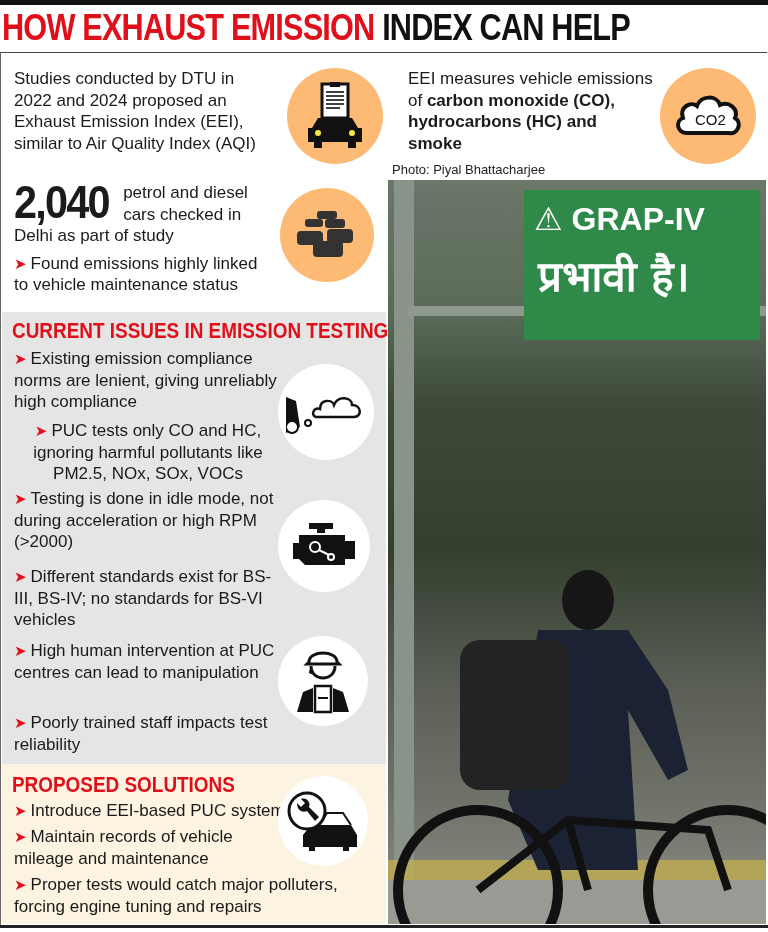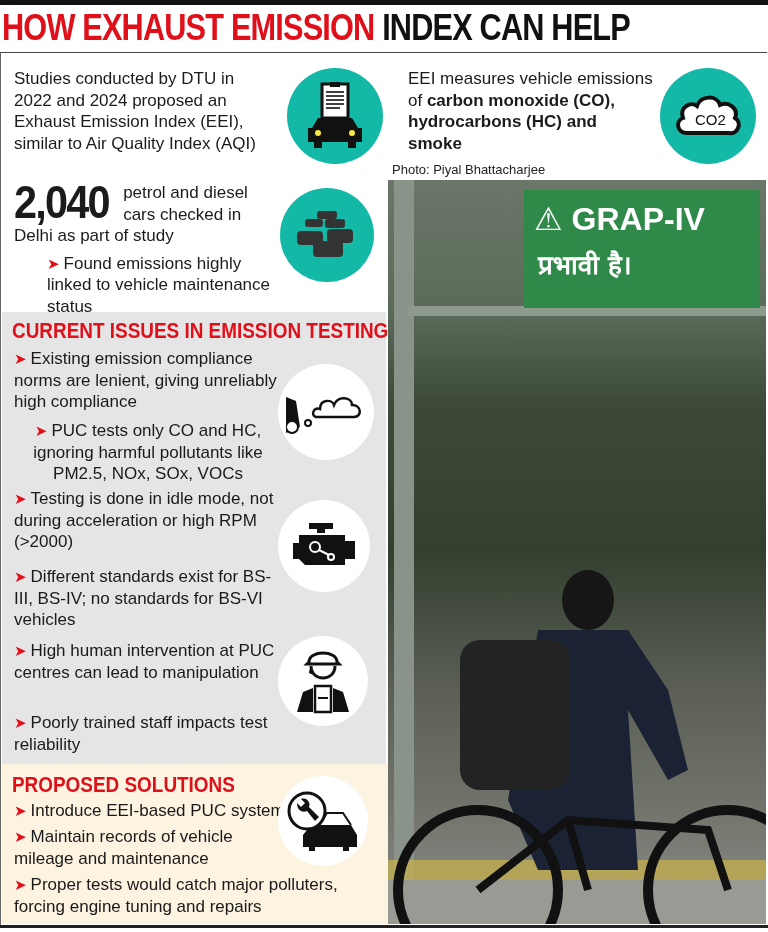--- a/index.html
+++ b/index.html
@@ -8,27 +8,27 @@
   .topbar { position:absolute; left:0; top:0; width:768px; height:5px; background:#111; }
   .headline { position:absolute; left:2px; top:6px; height:44px; font-family:"Liberation Sans", sans-serif;
               font-weight:bold; font-size:37px; line-height:44px; letter-spacing:-1px; white-space:nowrap;
               transform:scaleX(0.83); transform-origin:left center; }
   .headline .red { color:#e0101b; }
   .headline .black { color:#111; }
   .frame { position:absolute; left:0; top:52px; width:767px; height:876px; border-top:1.5px solid #444; border-left:1.5px solid #666; box-sizing:border-box; }
   .block { position:absolute; font-size:17px; line-height:21.5px; color:#1b1b1b; }
   .block b { font-weight:bold; }
   .circle { position:absolute; border-radius:50%; display:flex; align-items:center; justify-content:center; }
-  .yellow { background:#14b8a6; }
+  .yellow { background:#fdba74; }
   .white { background:#fff; }
   .arrow { color:#e0101b; font-size:15px; margin-right:4px; }
   .bignum { font-family:"Liberation Sans", sans-serif; font-weight:bold; font-size:46px; line-height:40px;
             letter-spacing:-2px; float:left; margin-right:4px; transform:scaleX(0.9); transform-origin:left; }
   .issues { position:absolute; left:2px; top:312px; width:384px; height:452px; background:#e5e5e5; }
-  .solutions { position:absolute; left:2px; top:764px; width:384px; height:160px; background:#fcf3e1;padding-left:46px; }
+  .solutions { position:absolute; left:2px; top:764px; width:384px; height:160px; background:#fcf3e1; }
   .sec-title { position:absolute; left:10px; font-weight:bold; color:#e0101b; font-size:22px; line-height:26px;
                white-space:nowrap; transform:scaleX(0.86); transform-origin:left; }
   .item { position:absolute; left:12px; font-size:17px; line-height:21.5px; width:268px; }
   .photo { position:absolute; left:388px; top:180px; width:378px; height:744px; overflow:hidden;
            background:linear-gradient(180deg,#6b7769 0%,#5a6a58 18%,#3d4a3a 30%,#34402f 50%,#5a5e55 68%,#72756c 85%,#8d8f88 100%); }
   .caption { position:absolute; left:392px; top:162px; font-size:13px; color:#222; }
   .bottomrule { position:absolute; left:0; top:925px; width:768px; height:3px; background:#222; }
 </style>
 </head>
 <body>
@@ -65,21 +65,21 @@
   <svg width="70" height="50" viewBox="0 0 70 50">
     <path d="M14 42 C4 42 2 30 10 27 C6 16 18 10 24 15 C28 4 44 4 47 14 C56 10 66 18 62 27 C70 32 64 44 56 42 Z" fill="#fff" stroke="#111" stroke-width="4"></path>
     <text x="22" y="34" font-family="Liberation Sans, sans-serif" font-size="15" fill="#111">CO2</text>
   </svg>
 </div>
 <div class="caption">Photo: Piyal Bhattacharjee</div>
 
 <div class="block" style="left:14px; top:182px; width:262px;">
   <span class="bignum">2,040</span>
   <span>petrol and diesel cars checked in Delhi as part of study</span>
-  <div style="margin-top:6px;margin-left:33px;"><span class="arrow">➤</span><span>Found emissions highly linked to vehicle maintenance status</span></div>
+  <div style="margin-top:6px;"><span class="arrow">➤</span><span>Found emissions highly linked to vehicle maintenance status</span></div>
 </div>
 <div class="circle yellow" style="left:280px; top:188px; width:94px; height:94px;">
   <svg width="64" height="52" viewBox="0 0 64 52">
     <g fill="#333">
         <rect x="22" y="2" width="20" height="8" rx="3"></rect>
         <rect x="10" y="10" width="18" height="8" rx="3"></rect>
         <rect x="30" y="10" width="20" height="9" rx="3"></rect>
     <rect x="2" y="22" width="26" height="14" rx="4"></rect>
         <rect x="32" y="20" width="26" height="14" rx="4"></rect>
         <rect x="18" y="32" width="30" height="16" rx="4"></rect>
@@ -139,23 +139,23 @@
       <path d="M10 12 C10 20 16 22 20 20 L28 30 L32 26 L22 16 C24 12 20 6 14 8 L18 12 L14 16 Z" fill="#111"></path>
     </svg>
   </div>
 </div>
 
 <div class="photo">
 
   <div style="position:absolute; left:6px; top:0; width:20px; height:744px; background:#8a938a;"></div>
   <div style="position:absolute; left:20px; top:126px; width:360px; height:10px; background:#8e9a8e;"></div>
 
-  <div style="position:absolute; left:136px; top:10px; width:236px; height:118px; background:#2f8a4a; color:#fff; font-weight:bold;">
+  <div style="position:absolute; left:136px; top:10px; width:236px; height:150px; background:#2f8a4a; color:#fff; font-weight:bold;">
     <div style="position:absolute; left:10px; top:10px; font-size:32px; white-space:nowrap;"><span>⚠</span> <span>GRAP-IV</span></div>
-    <div style="position:absolute; left:14px; top:56px; font-size:26px; font-family:'DejaVu Sans', sans-serif; white-space:nowrap;">प्रभावी है।</div>
+    <div style="position:absolute; left:14px; top:56px; font-size:42px; font-family:'DejaVu Sans', sans-serif; white-space:nowrap;">प्रभावी है।</div>
   </div>
 
   <svg style="position:absolute; left:0; top:390px;" width="378" height="354" viewBox="0 0 378 354">
     <rect x="0" y="290" width="378" height="20" fill="#c9b24a" opacity="0.7"></rect>
     <rect x="0" y="310" width="378" height="44" fill="#9a9a94"></rect>
     <ellipse cx="200" cy="30" rx="26" ry="30" fill="#161616"></ellipse>
     <path d="M150 60 L240 60 L280 120 L300 200 L280 210 L240 140 L250 300 L150 300 L120 230 Z" fill="#1b2233"></path>
     <rect x="72" y="70" width="110" height="150" rx="20" fill="#232323"></rect>
     <circle cx="90" cy="320" r="80" fill="none" stroke="#111" stroke-width="10"></circle>
     <circle cx="340" cy="320" r="80" fill="none" stroke="#111" stroke-width="10"></circle>

